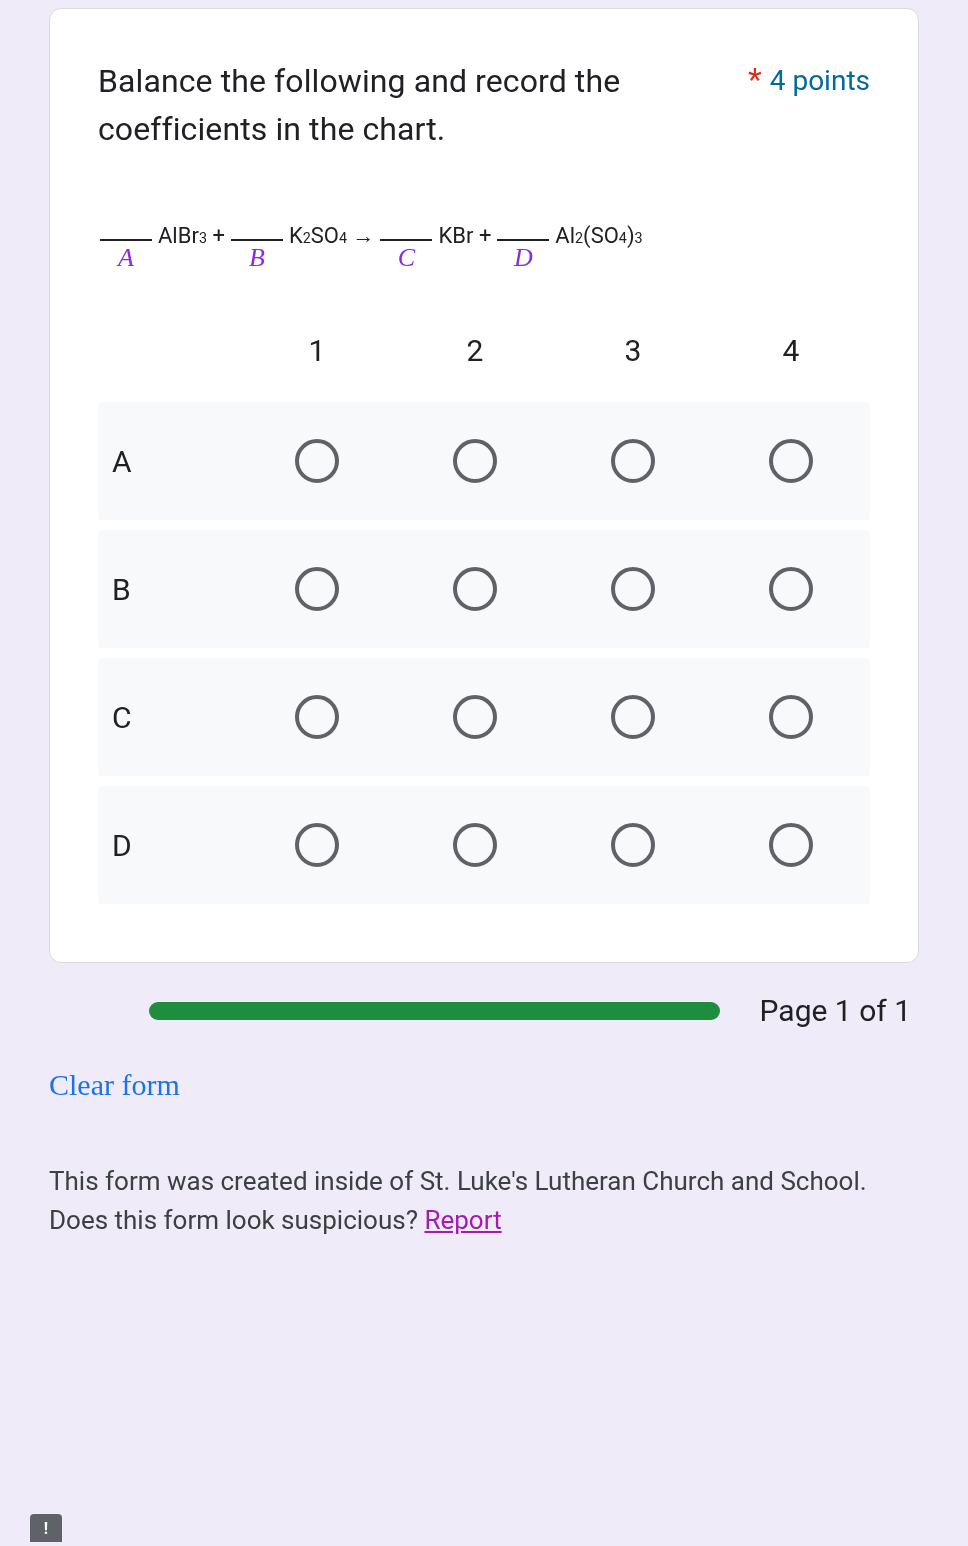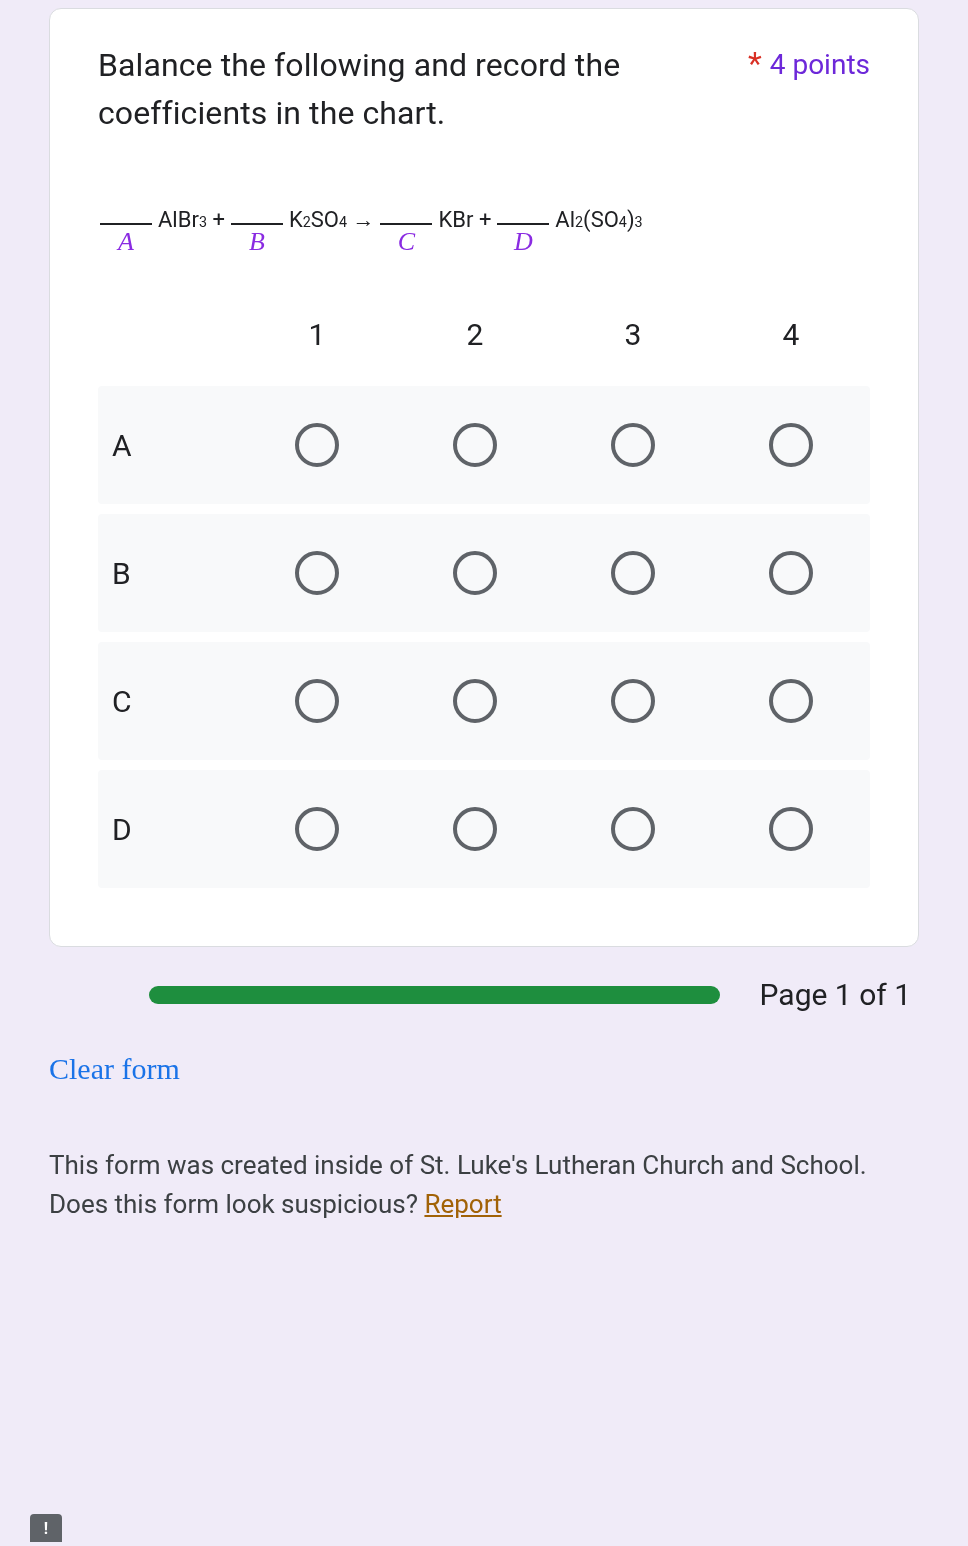--- a/index.html
+++ b/index.html
@@ -9,26 +9,26 @@
     color: #202124;
     padding: 8px 0;
   }
   .card {
     background: #fff;
     border: 1px solid #dadce0;
     border-radius: 12px;
     margin: 0 auto 30px;
     width: 870px;
     max-width: 92%;
-    padding: 32px 48px 48px;
+    padding: 48px 48px 48px;
   }
   .q-header { display: flex; align-items: flex-start; gap: 8px; }
   .q-text { font-size: 32px; line-height: 1.5; flex: 1; letter-spacing: 0.1px; }
   .asterisk { color: #d93025; font-size: 32px; line-height: 1.4; margin-left: 4px;}
-  .points { color: #6d28d9; font-size: 28px; line-height: 1.7; white-space: nowrap; }
+  .points { color: #0369a1; font-size: 28px; line-height: 1.7; white-space: nowrap; }
 
   .equation {
     margin-top: 70px;
     font-size: 26px;
     display: flex;
     align-items: flex-start;
     gap: 4px;
     flex-wrap: wrap;
   }
   .blank {
@@ -122,21 +122,21 @@
   }
 
   .footer {
     width: 870px;
     max-width: 92%;
     margin: 60px auto 0;
     font-size: 26px;
     color: #3c4043;
     line-height: 1.5;
   }
-  .footer a { color: #a16207; text-decoration: underline; cursor: pointer; }
+  .footer a { color: #a21caf; text-decoration: underline; cursor: pointer; }
 
   .report-btn {
     position: fixed;
     bottom: 4px;
     left: 30px;
     width: 32px;
     height: 28px;
     background: #5f6368;
     border-radius: 4px 4px 0 0;
     display: flex;

